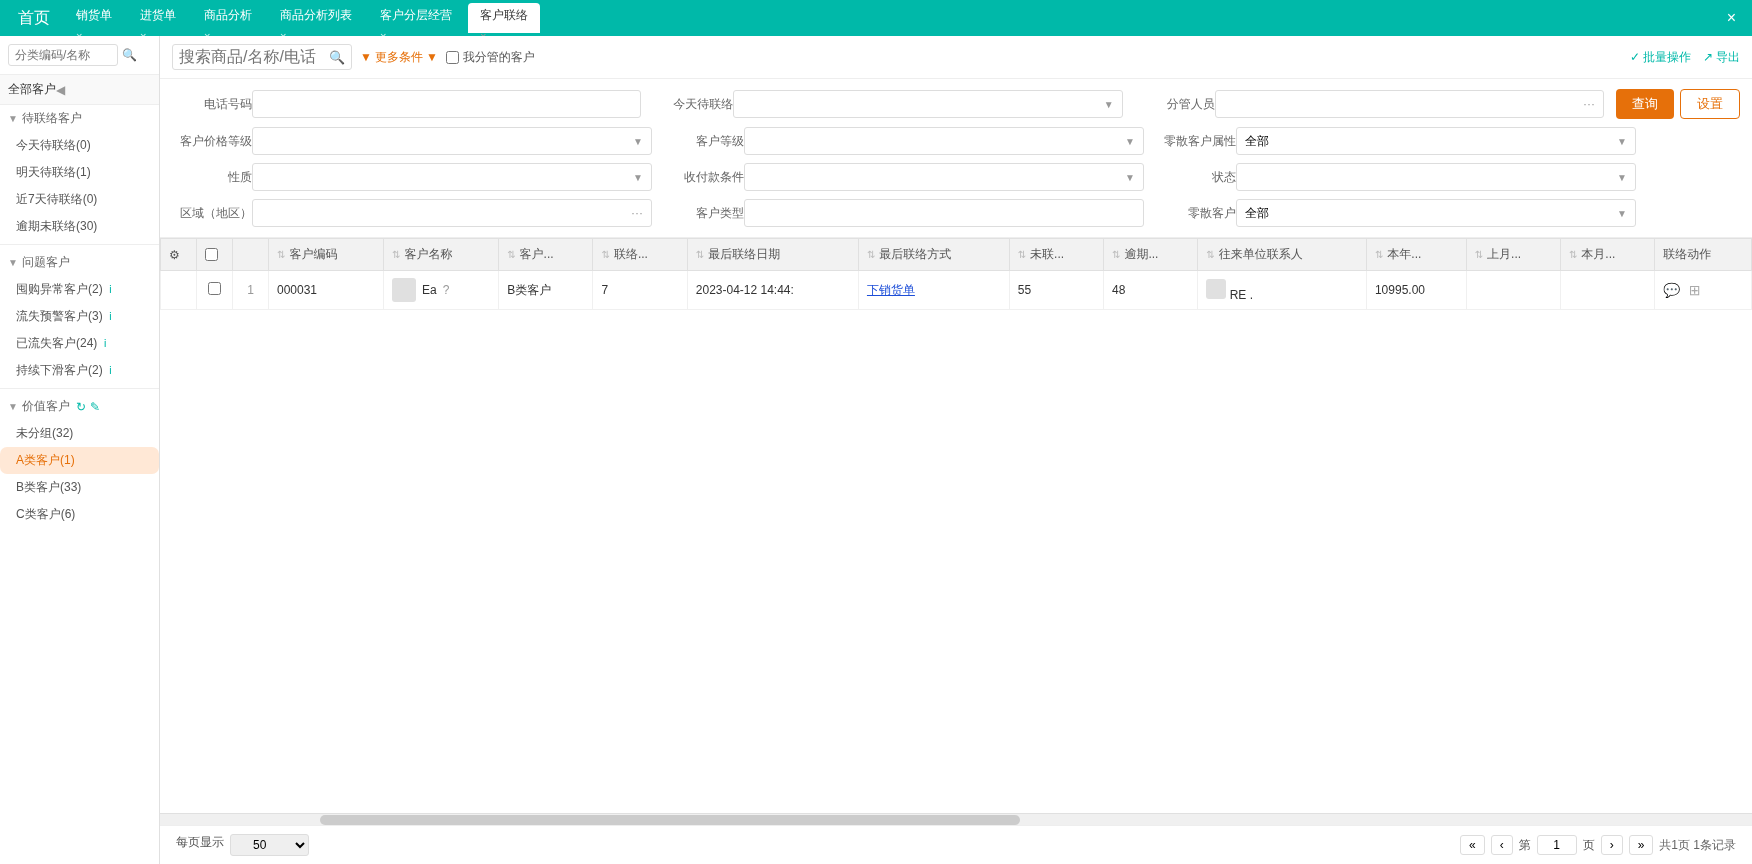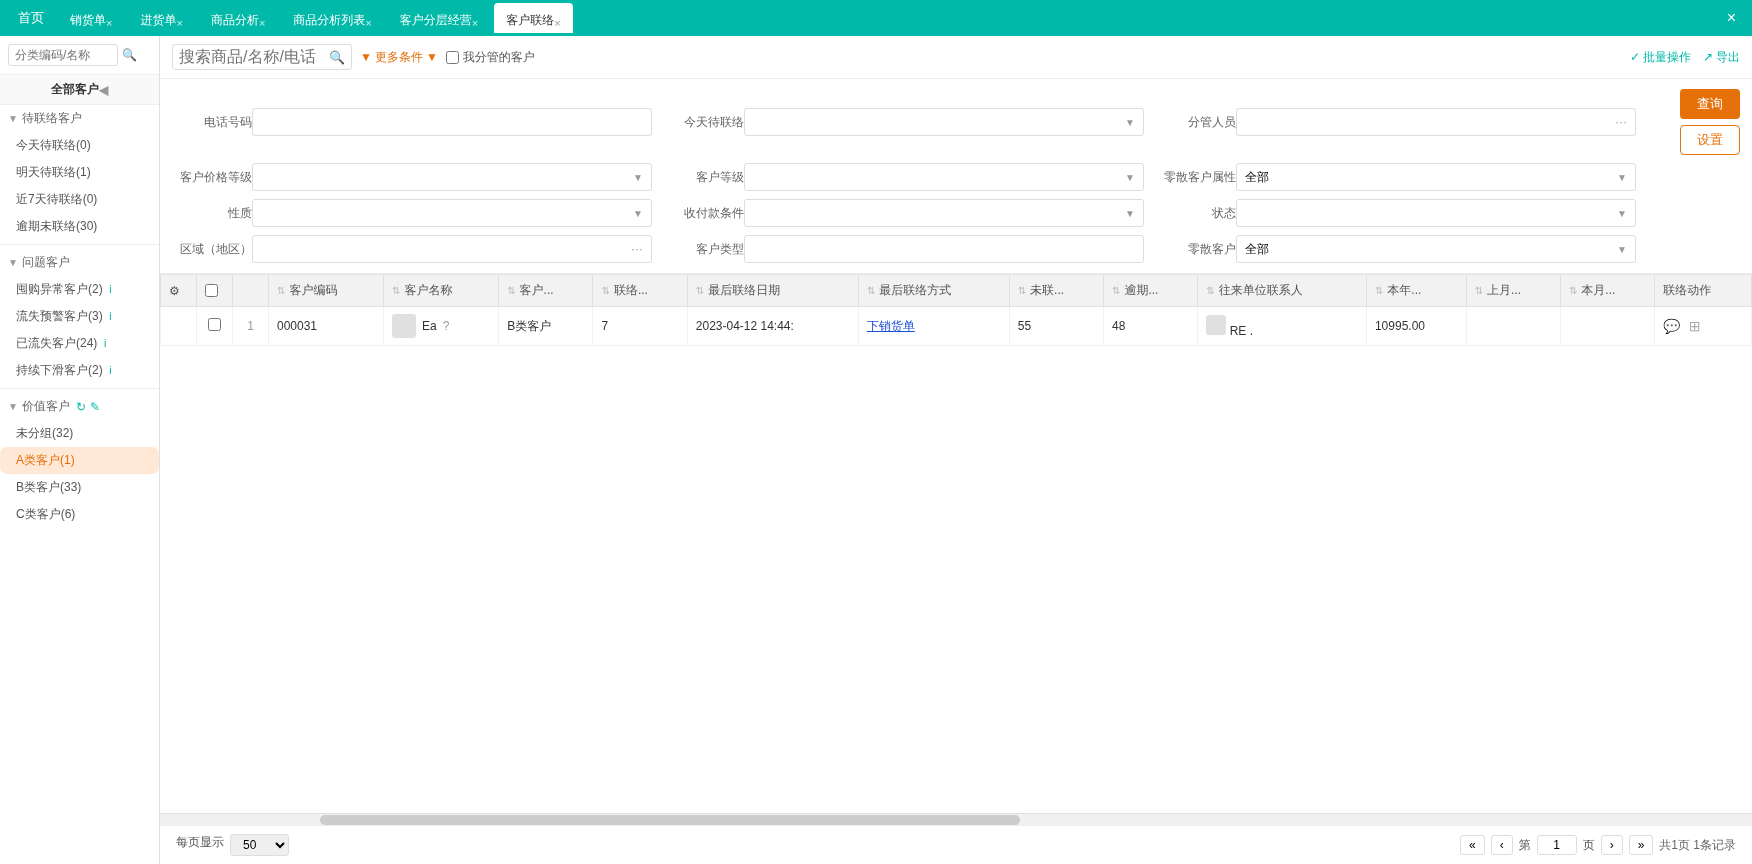--- a/index.html
+++ b/index.html
@@ -14,39 +14,41 @@
       padding: 0 8px;
       gap: 4px;
     }
     .nav-tab {
       background: #00b9a9;
       color: #fff;
       padding: 4px 12px;
       border-radius: 4px 4px 0 0;
       cursor: pointer;
       display: flex;
-      align-items: flex-end;
+      align-items: flex-start;
+      gap: 6px;
       font-size: 13px;
       height: 30px;
+      flex-direction: column;
     }
     .nav-tab.active {
       background: #fff;
       color: #333;
     }
     .nav-tab .close-btn {
       font-size: 11px;
       color: rgba(255,255,255,0.8);
       cursor: pointer;
     }
     .nav-tab.active .close-btn {
       color: #999;
     }
     .nav-home {
       color: #fff;
-      font-size: 13px;
+      font-size: 16px;
       padding: 4px 10px;
       cursor: pointer;
       text-align: right;
     }
     .top-nav-right {
       margin-left: auto;
       color: #fff;
       font-size: 16px;
       cursor: pointer;
       padding: 4px 8px;
@@ -81,23 +83,23 @@
       outline: none;
     }
     .sidebar-search .search-icon {
       color: #00b9a9;
       margin-left: 4px;
       cursor: pointer;
     }
     .sidebar-header {
       display: flex;
       align-items: center;
-      justify-content: center;
+      justify-content: flex-start;
       padding: 6px 8px;
-      font-weight: bold;
+      font-weight: normal;
       color: #333;
       background: #f9f9f9;
       border-bottom: 1px solid #eee;
       cursor: pointer;
     }
     .sidebar-header .collapse-icon { font-size: 12px; color: #999; cursor: pointer; }
     .sidebar-group-label {
       padding: 5px 8px;
       color: #666;
       font-size: 12px;
@@ -248,21 +250,21 @@
       background: #fff;
       color: #e6700a;
       border: 1px solid #e6700a;
       border-radius: 4px;
       padding: 5px 16px;
       cursor: pointer;
       font-size: 13px;
     }
     .filter-actions {
       display: flex;
-      flex-direction: column;
+      flex-direction: row;
       gap: 6px;
       margin-left: auto;
     }
     
     
     .table-container {
       flex: 1;
       background: #fff;
       margin: 0;
       overflow: auto;
@@ -315,21 +317,21 @@
     }
     .page-size {
       display: flex;
       align-items: flex-start;
       gap: 6px;
       color: #555;
     }
     .page-size select {
       border: 1px solid #ddd;
       border-radius: 3px;
-      padding: 2px 8px;
+      padding: 2px 18px;
       font-size: 12px;
       outline: none;
     }
     .page-nav {
       display: flex;
       align-items: center;
       gap: 6px;
       color: #555;
     }
     .page-btn {

